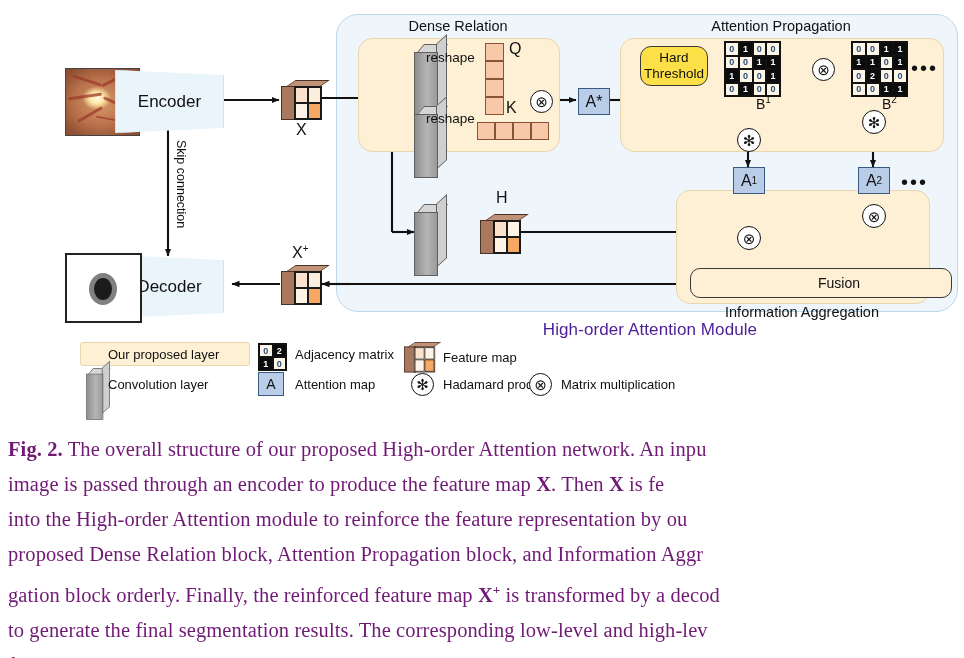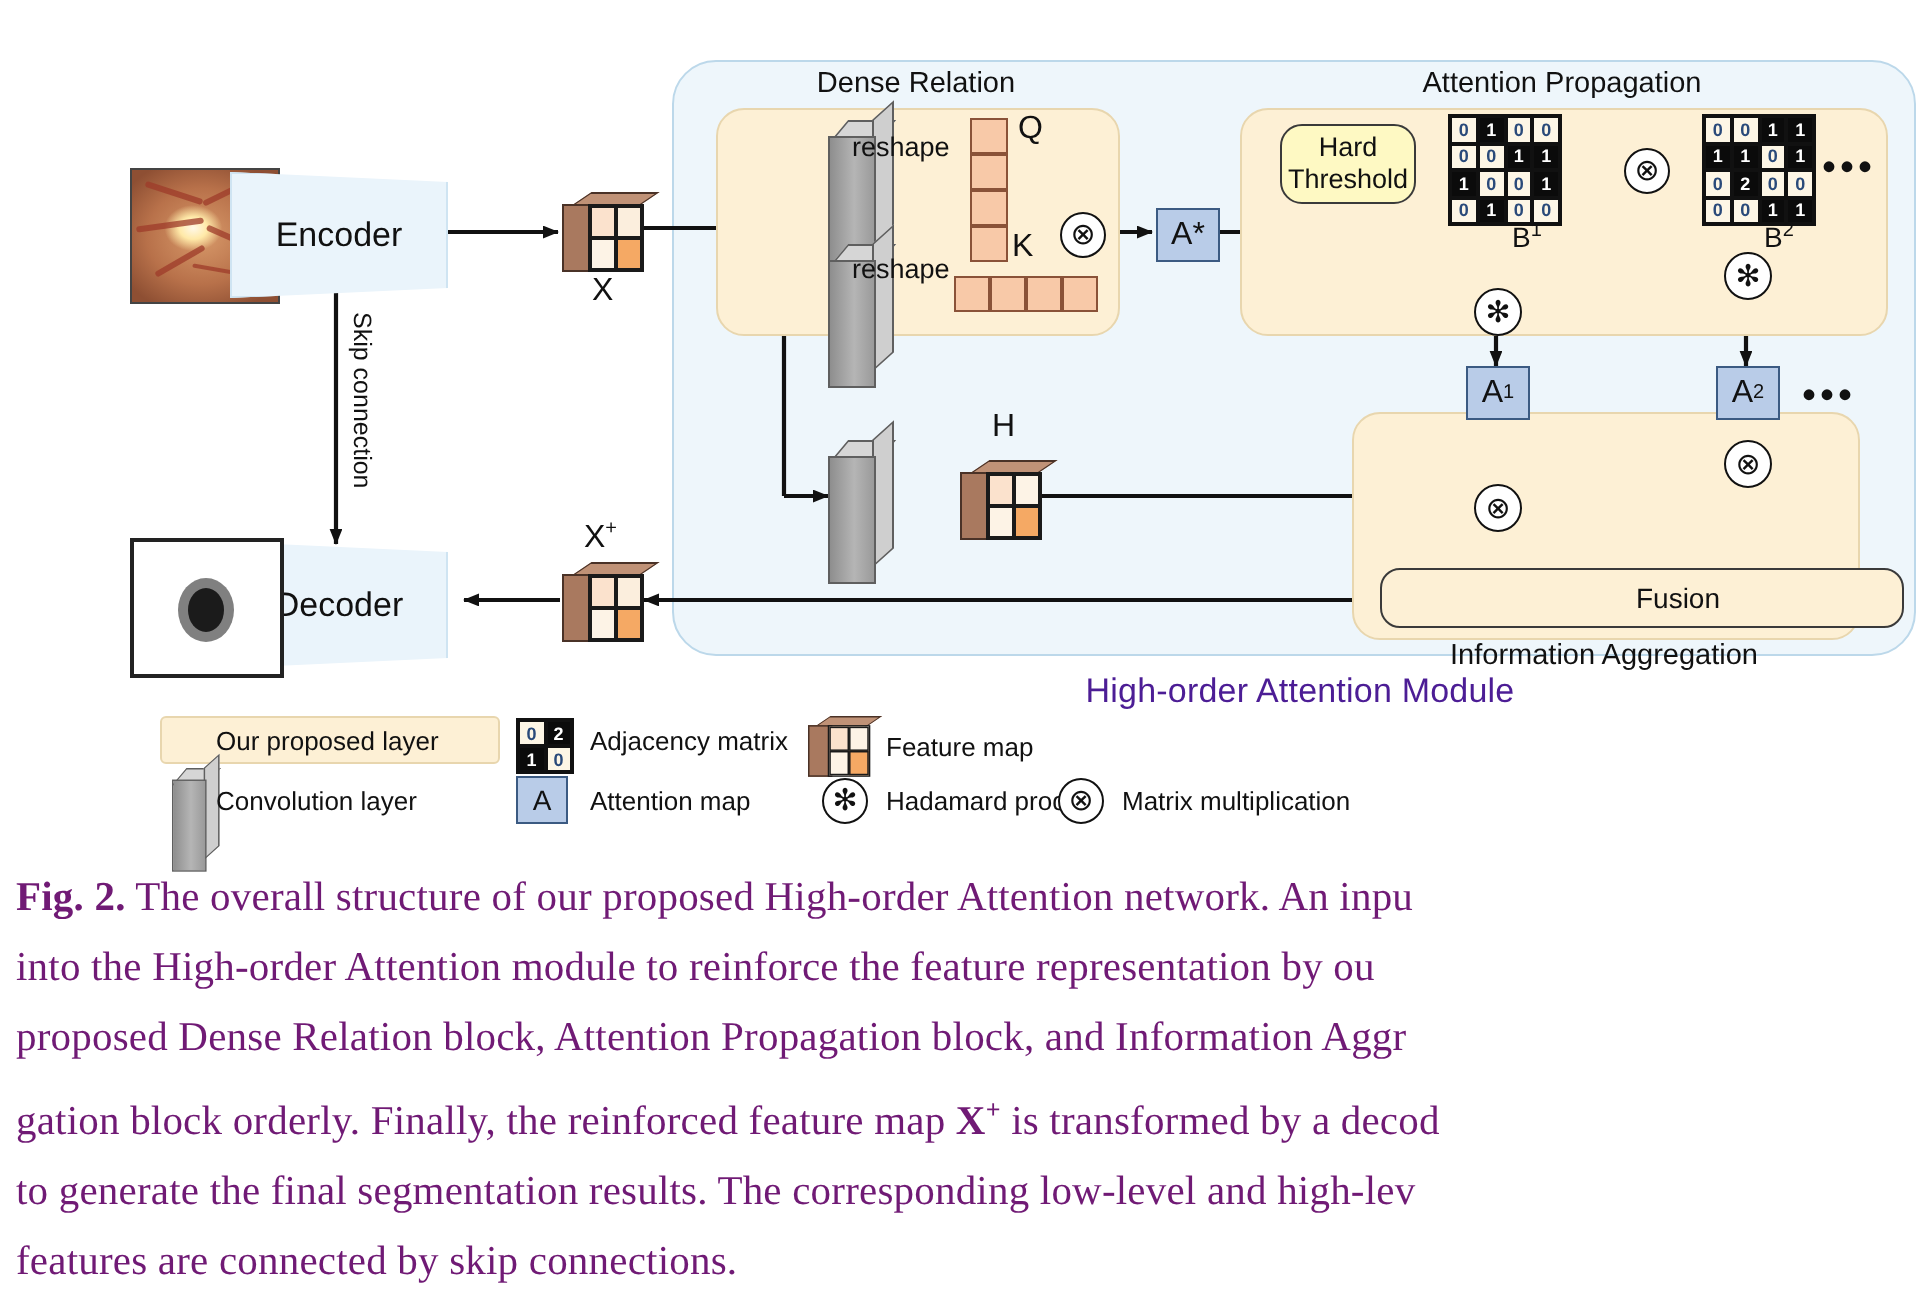--- a/index.html
+++ b/index.html
@@ -1,19 +1,19 @@
 <!DOCTYPE html>
 <html><head>
 <meta charset="utf-8">
 <style>
   html,body{margin:0;padding:0;background:#fff;}
   body{width:964px;height:658px;position:relative;overflow:hidden;
        font-family:"Liberation Sans",sans-serif;color:#111;}
 
-  .fig{position:absolute;left:0;top:16px;width:824px;height:430px;}
+  .fig{position:absolute;left:0;top:0;width:824px;height:430px;}
   .cap{position:absolute;left:0;top:432px;width:964px;height:226px;overflow:hidden;}
 
   
   .abs{position:absolute;}
 
   
   .hoam-box{
     left:336px;top:14px;width:620px;height:296px;
     background:#eef6fb;border:1.4px solid #bcd8ea;border-radius:22px;
   }
@@ -107,21 +107,21 @@
   .adj span{
     display:flex;align-items:center;justify-content:center;
     font-size:9px;font-weight:700;font-family:"Liberation Sans",sans-serif;
     border:.5px solid #111;
   }
   .adj span.on{background:#0b0b0b;color:#fff;}
   .adj span.off{background:#fdf6e6;color:#2a4a7a;}
 
   
   .hardth{
-    background:#fef9c3;border:1.6px solid #3a3a3a;border-radius:11px;
+    background:#fde047;border:1.6px solid #3a3a3a;border-radius:11px;
     display:flex;flex-direction:column;align-items:center;justify-content:center;
     font-size:13.5px;line-height:1.15;color:#111;text-align:left;
   }
   
   .fusion{
     background:#fdf0d5;border:1.5px solid #3a3a3a;border-radius:10px;
     display:flex;align-items:center;justify-content:center;font-size:14px;color:#111;
   }
 
   
@@ -470,18 +470,19 @@
   <div class="abs op" style="left:529px;top:373px;width:21px;height:21px;">⊗</div>
   <div class="abs legend-text" style="left:561px;top:377px;">Matrix multiplication</div>
 
 </div>
 
 <div class="cap">
   <p>
     <b class="bx">Fig. 2.</b>
     <span>The overall structure of our proposed High-order Attention network. An inpu</span>
   </p>
+  <p><span>image is passed through an encoder to produce the feature map </span><b class="bx">X</b><span>. Then </span><b class="bx">X</b><span> is fe</span></p>
   <p>into the High-order Attention module to reinforce the feature representation by ou</p>
   <p>proposed Dense Relation block, Attention Propagation block, and Information Aggr</p>
   <p><span>gation block orderly. Finally, the reinforced feature map </span><b class="bx">X</b><sup class="bx" style="font-size:13px;">+</sup><span> is transformed by a decod</span></p>
   <p>to generate the final segmentation results. The corresponding low-level and high-lev</p>
   <p>features are connected by skip connections.</p>
 </div>
 
 </body></html>

